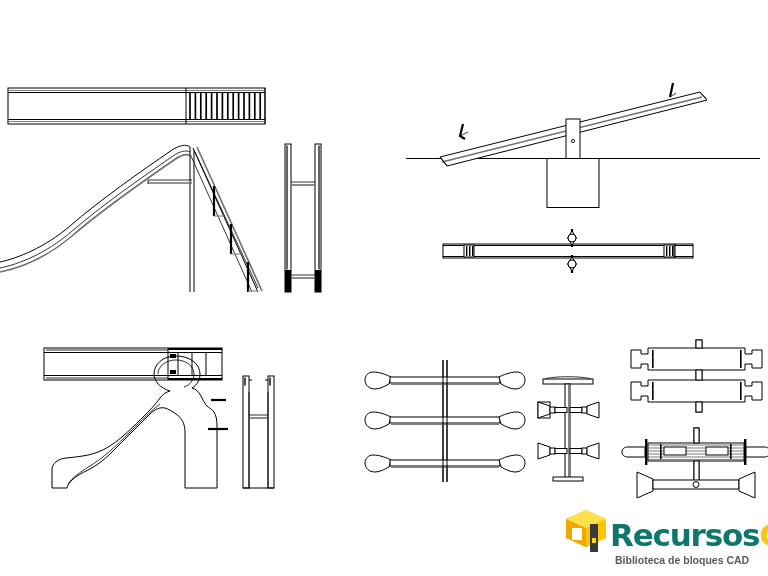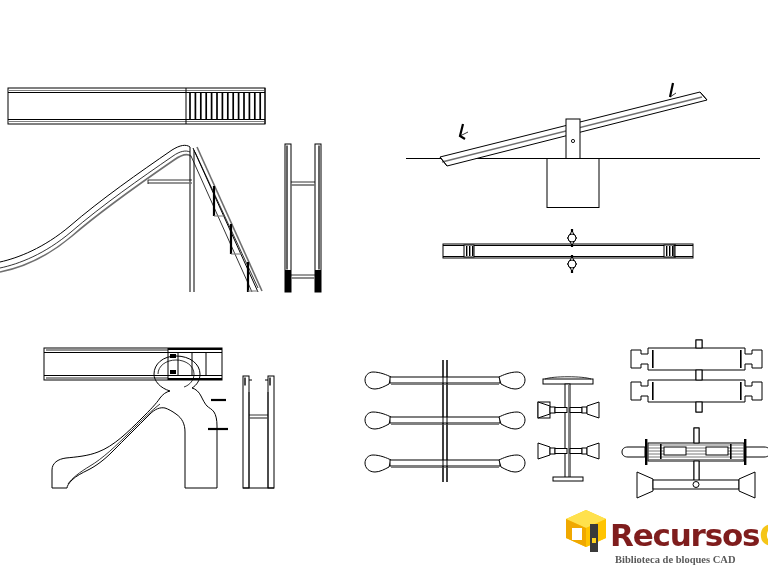--- a/index.html
+++ b/index.html
@@ -58,24 +58,24 @@
   }
   .logo-word {
     font-family: "DejaVu Sans", sans-serif;
     font-weight: bold;
     font-size: 31px;
     letter-spacing: -1.2px;
     line-height: 34px;
     margin-left: 1px;
     white-space: nowrap;
   }
-  .w-recursos { color: #7f1d1d; margin-top: 40px; }
+  .w-recursos { color: #0f766e; margin-top: 40px; }
   .w-cad { color: #F5C518; }
   .logo-tag {
-    font-family: Liberation Serif, serif;
+    font-family: Liberation Sans, sans-serif;
     font-size: 10.5px;
     font-weight: bold;
     color: #5a5a5a;
     margin-left: 52px;
     margin-top: 2px;
     white-space: nowrap;
   }
 </style>
 </head>
 <body>

